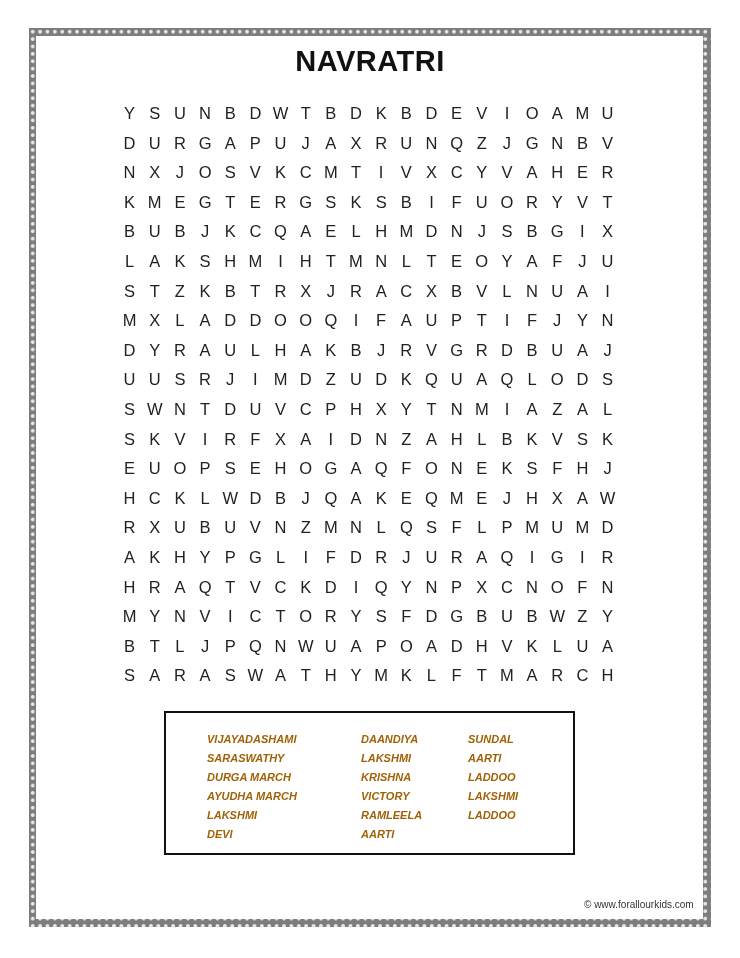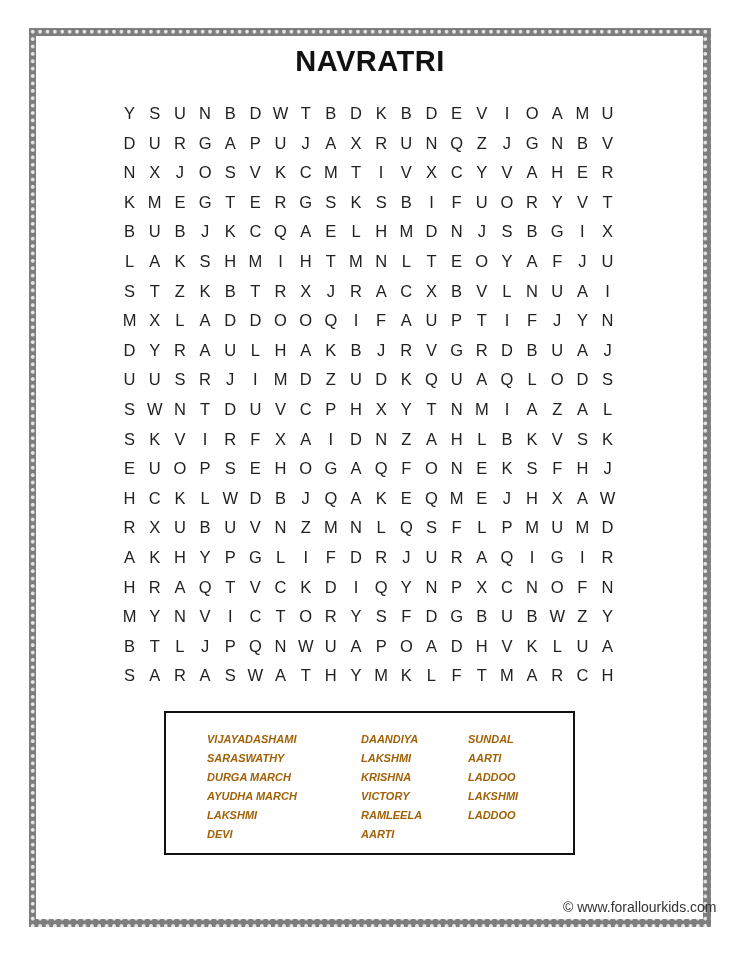--- a/index.html
+++ b/index.html
@@ -78,23 +78,23 @@
       font-weight: bold;
       font-size: 11px;
       line-height: 19px;
       height: 19px;
       color: #a16207;
       white-space: nowrap;
       font-style: italic;
     }
     .footer {
       position: absolute;
-      left: 563px;
+      left: 584px;
       top: 899px;
-      font-size: 14px;
+      font-size: 10px;
       color: #333;
       white-space: nowrap;
     }
   </style>
 </head>
 <body>
 
 <div class="frame">
   <div class="frame-inner"></div>
 </div>

